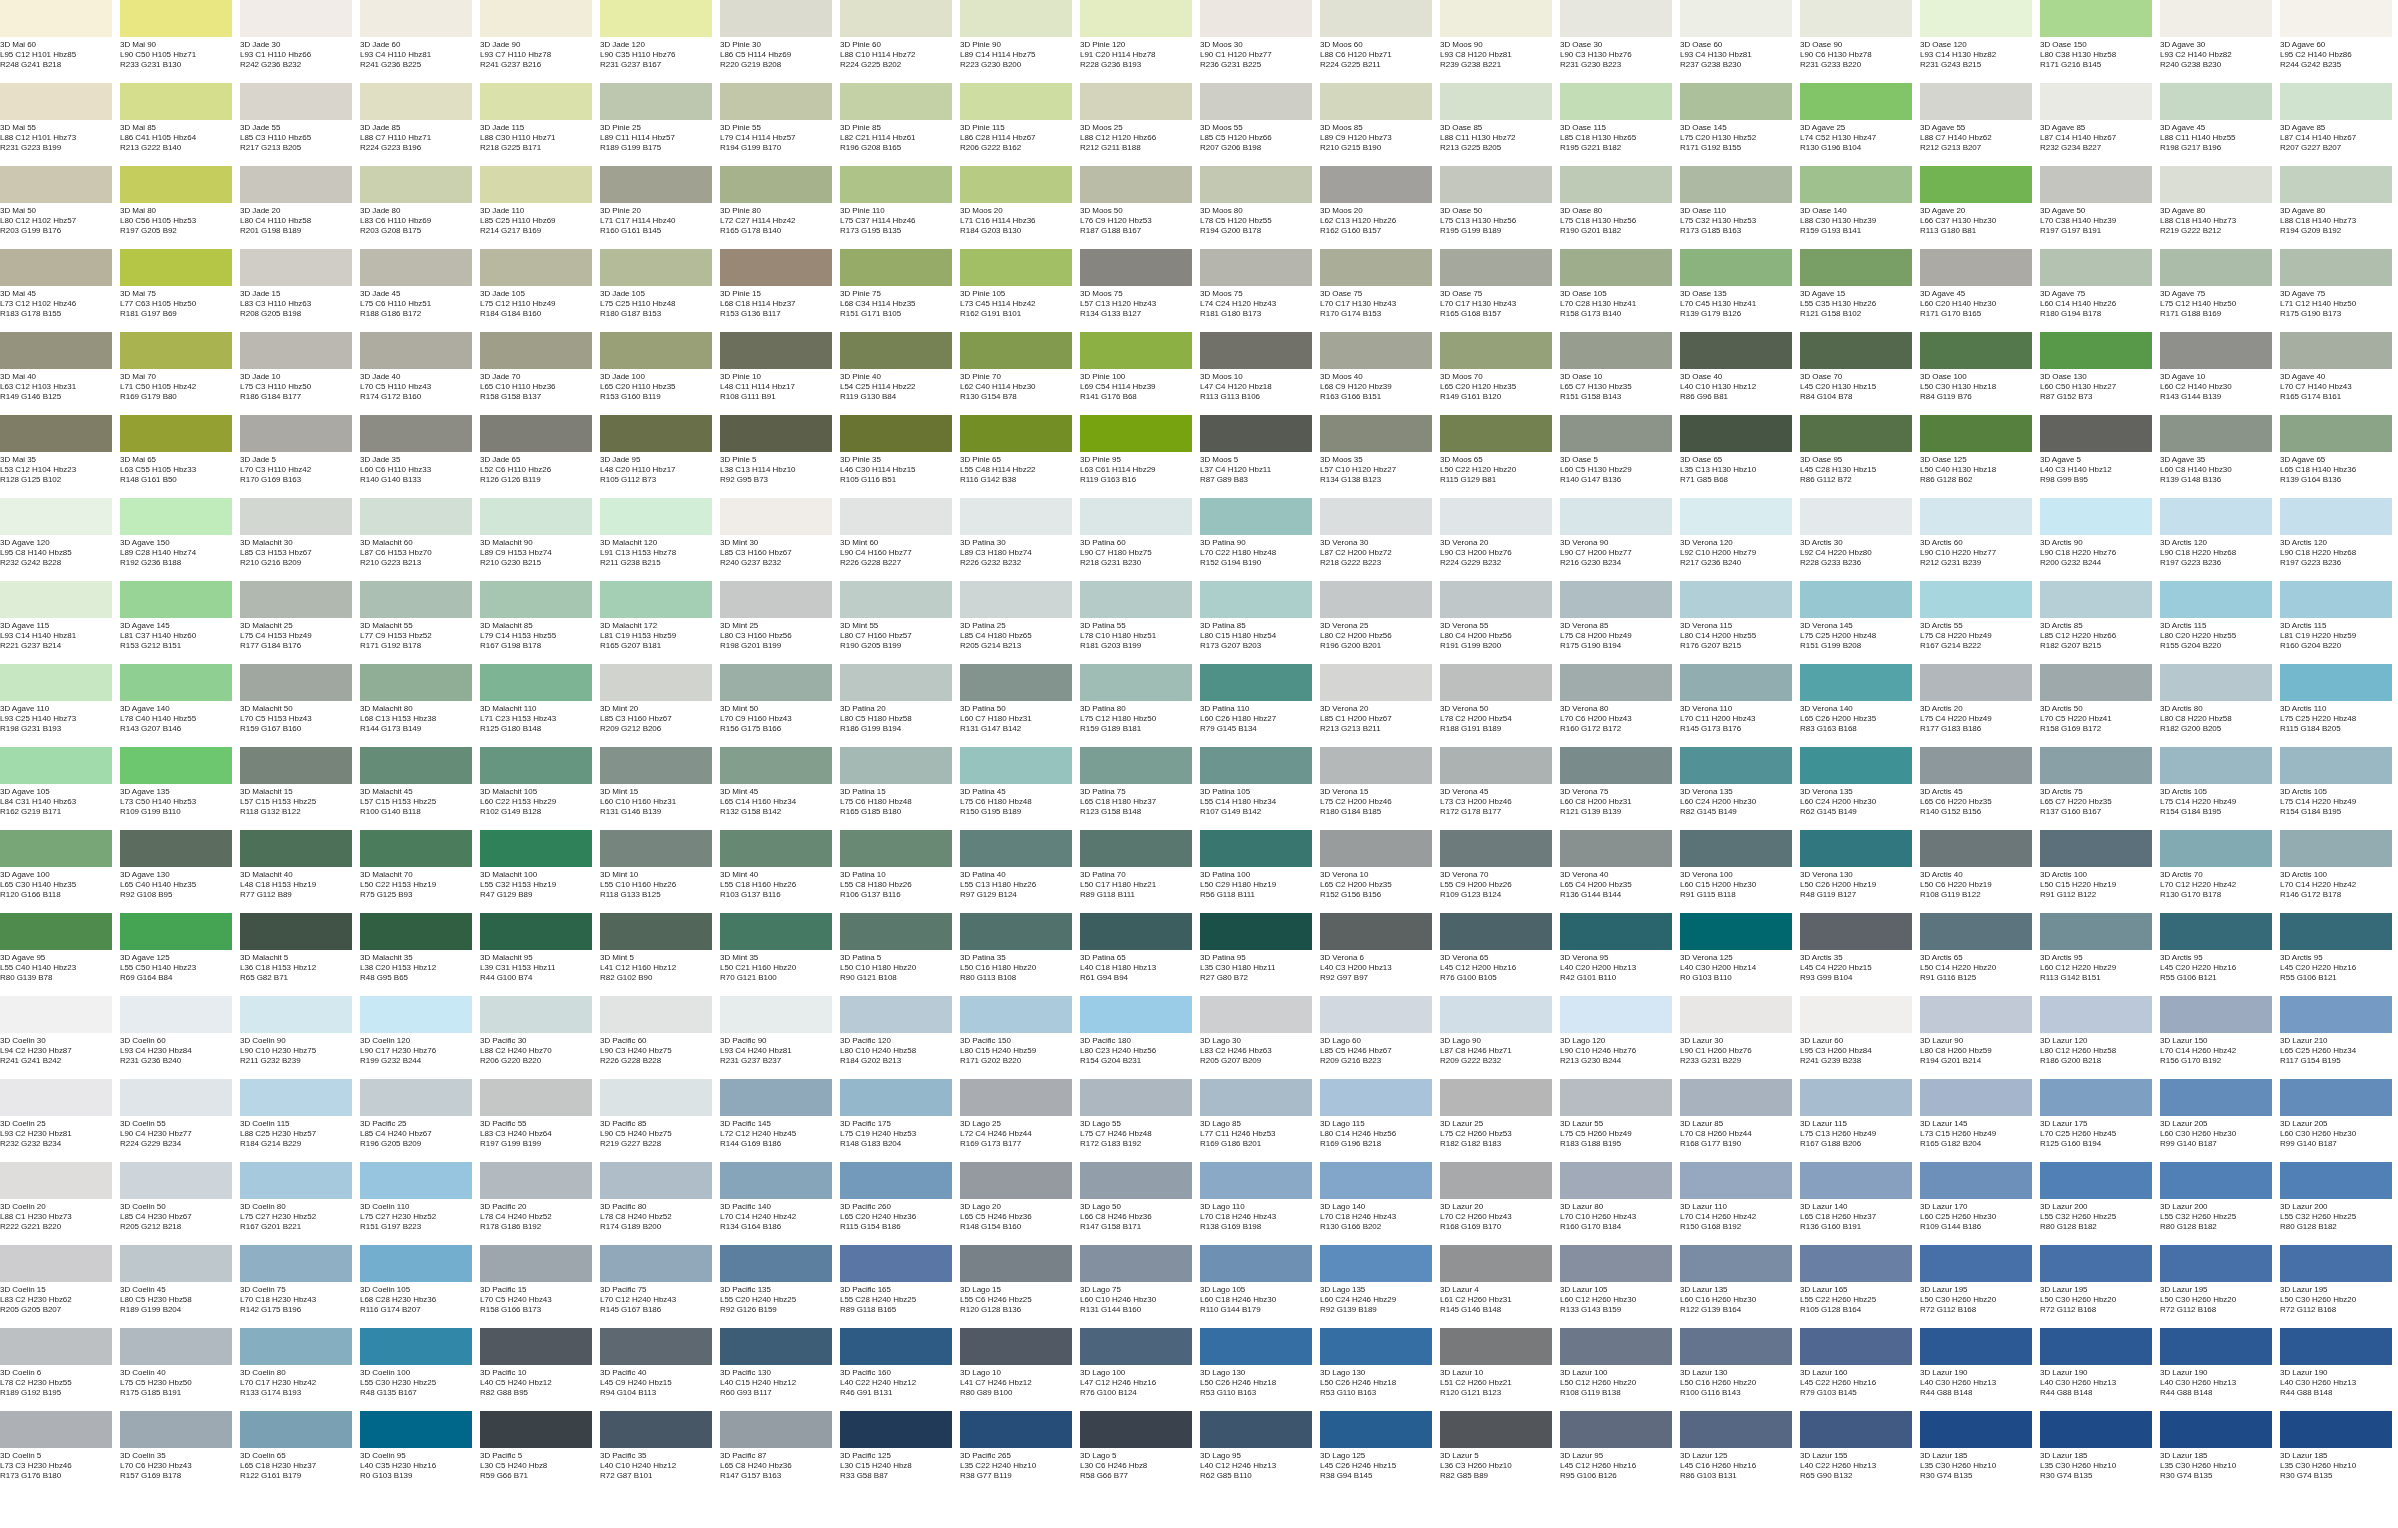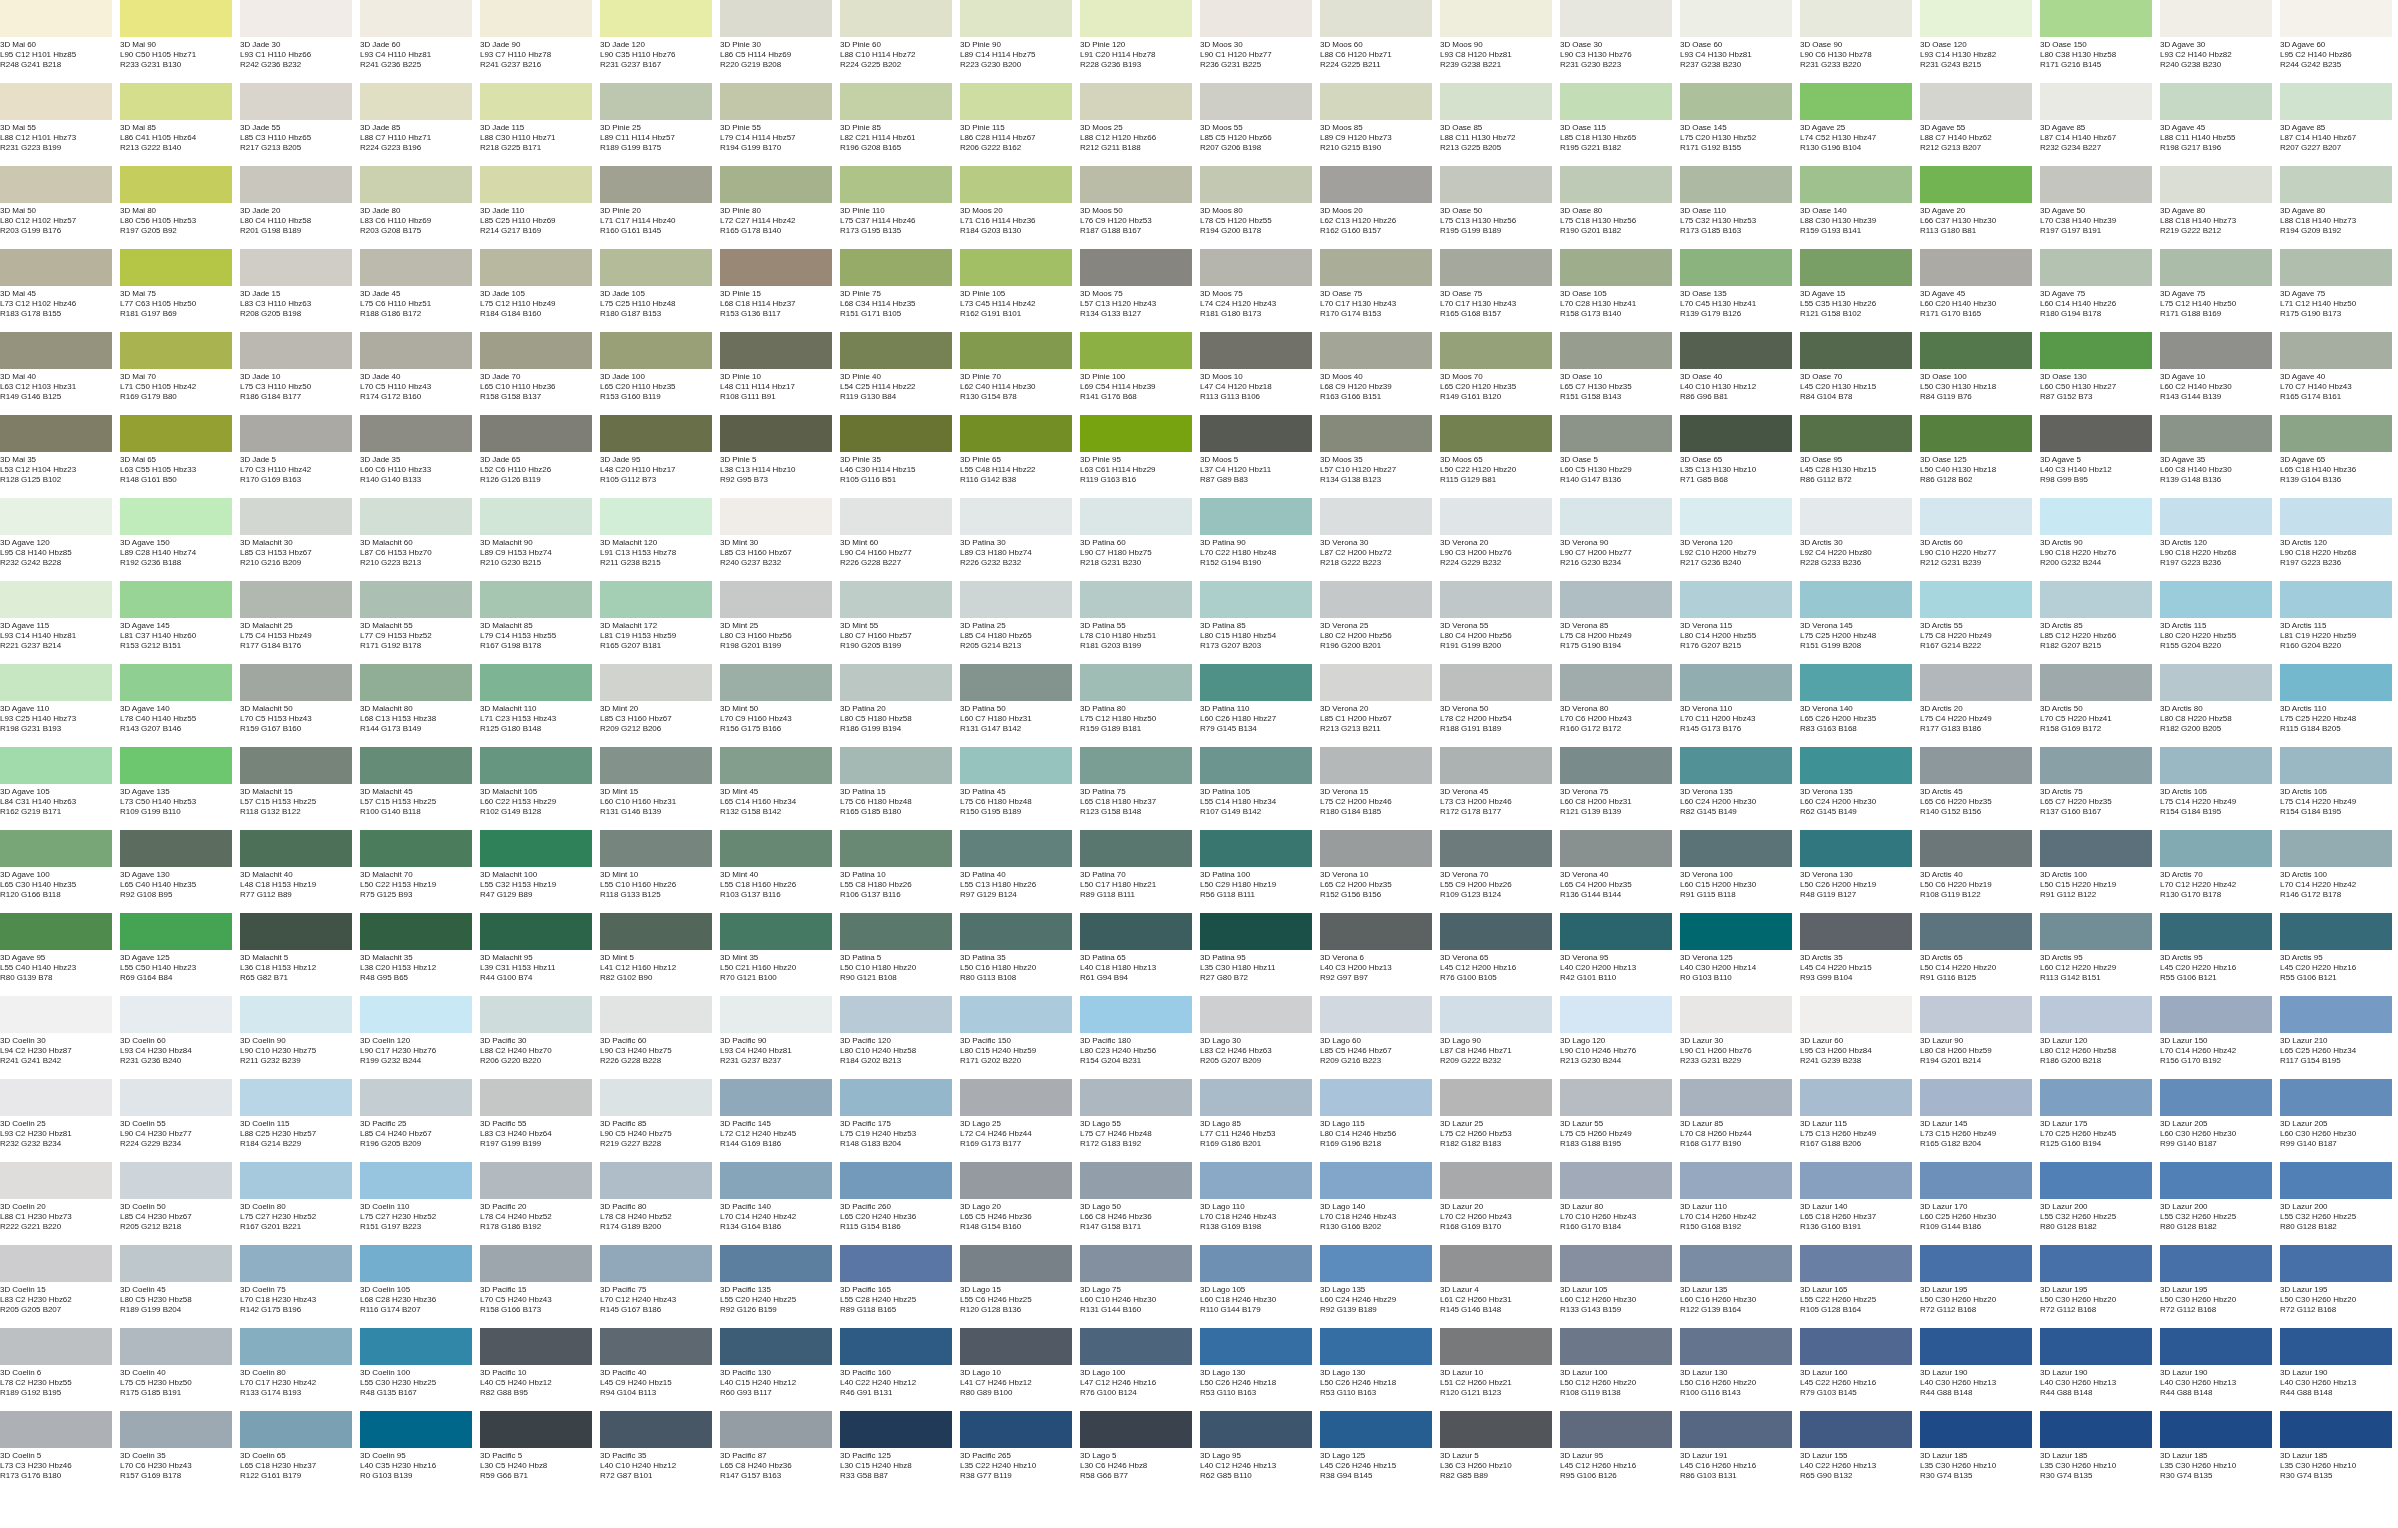--- a/index.html
+++ b/index.html
@@ -2870,21 +2870,21 @@
       <span class="swatch" style="background: rgb(95, 106, 126);"></span>
       <div class="meta">
         <span class="nm">3D Lazur 95</span>
         <span class="lch">L45 C12 H260 Hbz16</span>
         <span class="rgb">R95 G106 B126</span>
       </div>
     </div>
     <div class="cell">
       <span class="swatch" style="background: rgb(86, 103, 131);"></span>
       <div class="meta">
-        <span class="nm">3D Lazur 191</span>
+        <span class="nm">3D Lazur 125</span>
         <span class="lch">L45 C16 H260 Hbz16</span>
         <span class="rgb">R86 G103 B131</span>
       </div>
     </div>
     <div class="cell">
       <span class="swatch" style="background: rgb(65, 90, 132);"></span>
       <div class="meta">
         <span class="nm">3D Lazur 155</span>
         <span class="lch">L40 C22 H260 Hbz13</span>
         <span class="rgb">R65 G90 B132</span>

